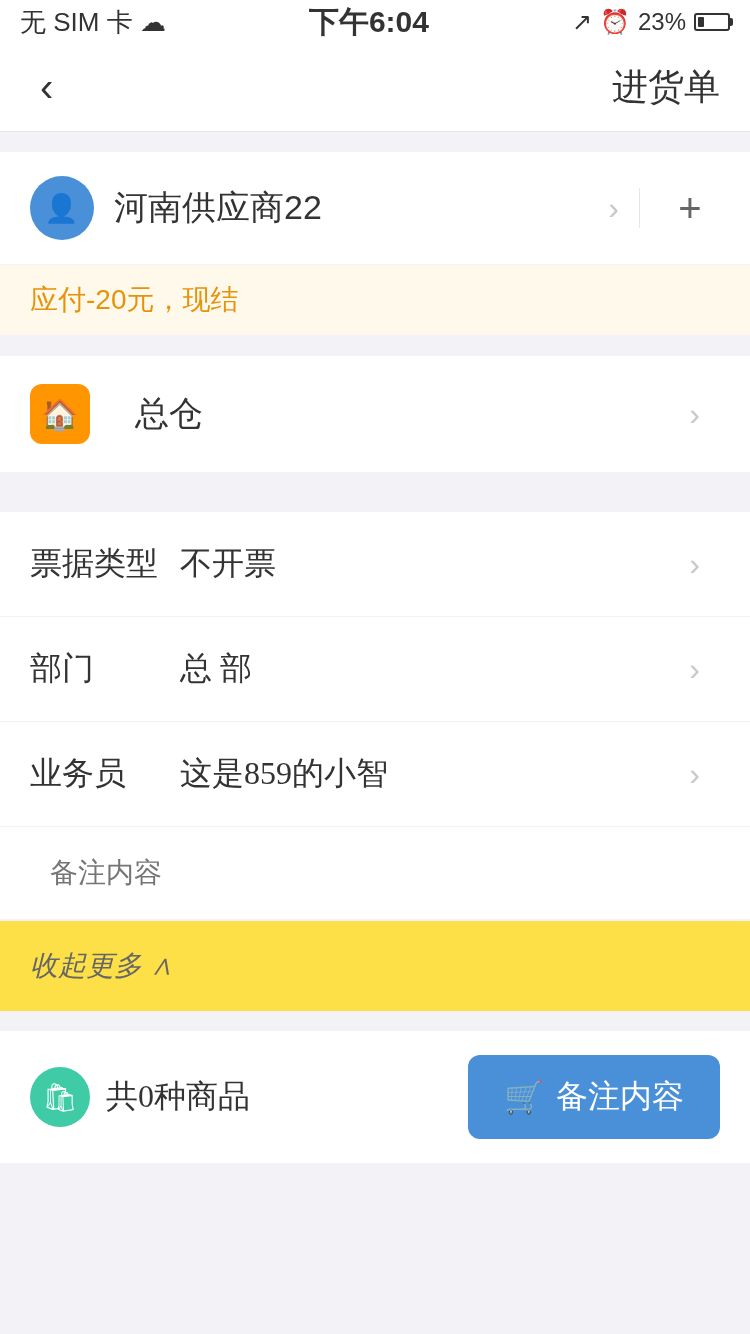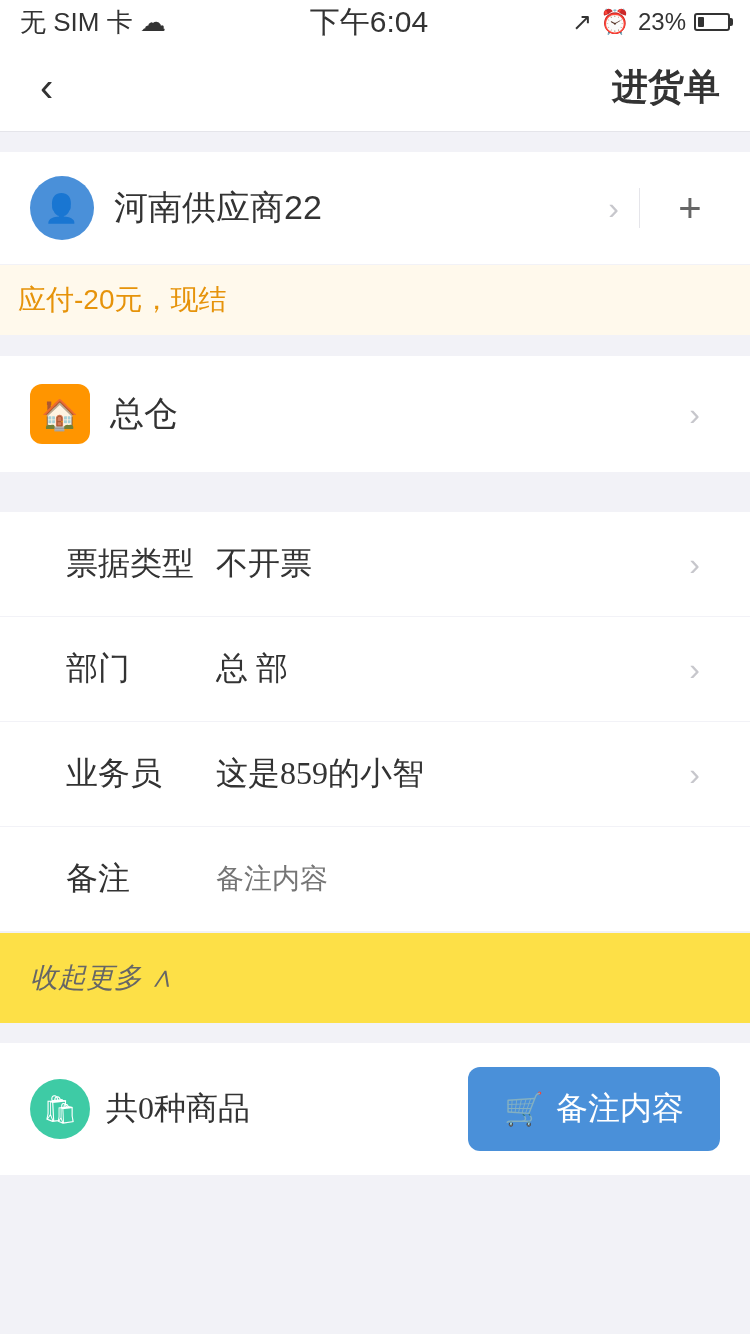--- a/index.html
+++ b/index.html
@@ -19,21 +19,21 @@
       height: 44px;
       background: #fff;
       display: flex;
       align-items: center;
       justify-content: space-between;
       padding: 0 20px;
       font-size: 28px;
       font-weight: 500;
     }
     .status-left { display: flex; align-items: center; gap: 8px; font-size: 26px; }
-    .status-center { font-size: 30px; font-weight: 400; }
+    .status-center { font-size: 30px; font-weight: 700; }
     .status-right { display: flex; align-items: center; gap: 8px; font-size: 24px; }
     .battery-icon {
       display: inline-flex; align-items: center;
       border: 2px solid #333; border-radius: 3px;
       width: 36px; height: 18px; padding: 2px;
       position: relative;
     }
     .battery-icon::after {
       content: '';
       position: absolute; right: -5px; top: 50%;
@@ -58,21 +58,21 @@
       border-bottom: 1px solid #e5e5ea;
     }
     .nav-back {
       font-size: 40px;
       color: #333;
       cursor: pointer;
       padding: 10px;
     }
     .nav-title {
       font-size: 36px;
-      font-weight: 700;
+      font-weight: 400;
       color: #333;
     }
     .nav-action {
       font-size: 32px;
       color: #333;
       cursor: pointer;
     }
 
     
     .content { background: #f2f2f7; }
@@ -119,21 +119,21 @@
       cursor: pointer;
     }
     .supplier-divider {
       width: 1px; height: 40px; background: #e5e5ea;
       margin-right: 20px;
     }
 
     
     .alert-banner {
       background: #fff9ec;
-      padding: 16px 18px;
+      padding: 16px 30px;
       font-size: 28px;
       color: #e6930a;
     }
 
     
     .warehouse-row {
       display: flex;
       align-items: center;
       padding: 28px 30px;
       background: #fff;
@@ -145,41 +145,41 @@
       background: #ff9500;
       display: flex; align-items: center; justify-content: center;
       color: #fff; font-size: 30px;
       margin-right: 20px;
       flex-shrink: 0;
     }
     .warehouse-name {
       flex: 1;
       font-size: 34px;
       color: #333;
+      margin-left: 25px;
     }
 
     
     .form-section {
       background: #fff;
       margin-top: 20px;
     }
     .form-row {
       display: flex;
       align-items: center;
       padding: 30px 30px;
       border-bottom: 1px solid #f2f2f7;
       background: #fff;
     }
     .form-row:last-child { border-bottom: none; }
     .form-label {
       font-size: 32px;
       color: #333;
       width: 130px;
       flex-shrink: 0;
-      margin-left: 36px;
     }
     .form-value {
       flex: 1;
       font-size: 32px;
       color: #333;
       padding-left: 20px;
       font-family: Liberation Serif, serif;
     }
     .form-input {
       border: none; outline: none;
@@ -320,21 +320,20 @@
       <div class="chevron-right">›</div>
     </div>
 
     <div class="form-row">
       <div class="form-label">业务员</div>
       <div class="form-value">这是859的小智</div>
       <div class="chevron-right">›</div>
     </div>
 
     <div class="form-row">
-      <div class="form-label">备注</div>
       <input class="form-input" type="text" placeholder="备注内容" style="">
     </div>
 
   </div>
 
   <div class="collapse-row">
     <span>收起更多 ∧</span>
   </div>
 
   <div class="bottom-bar">

